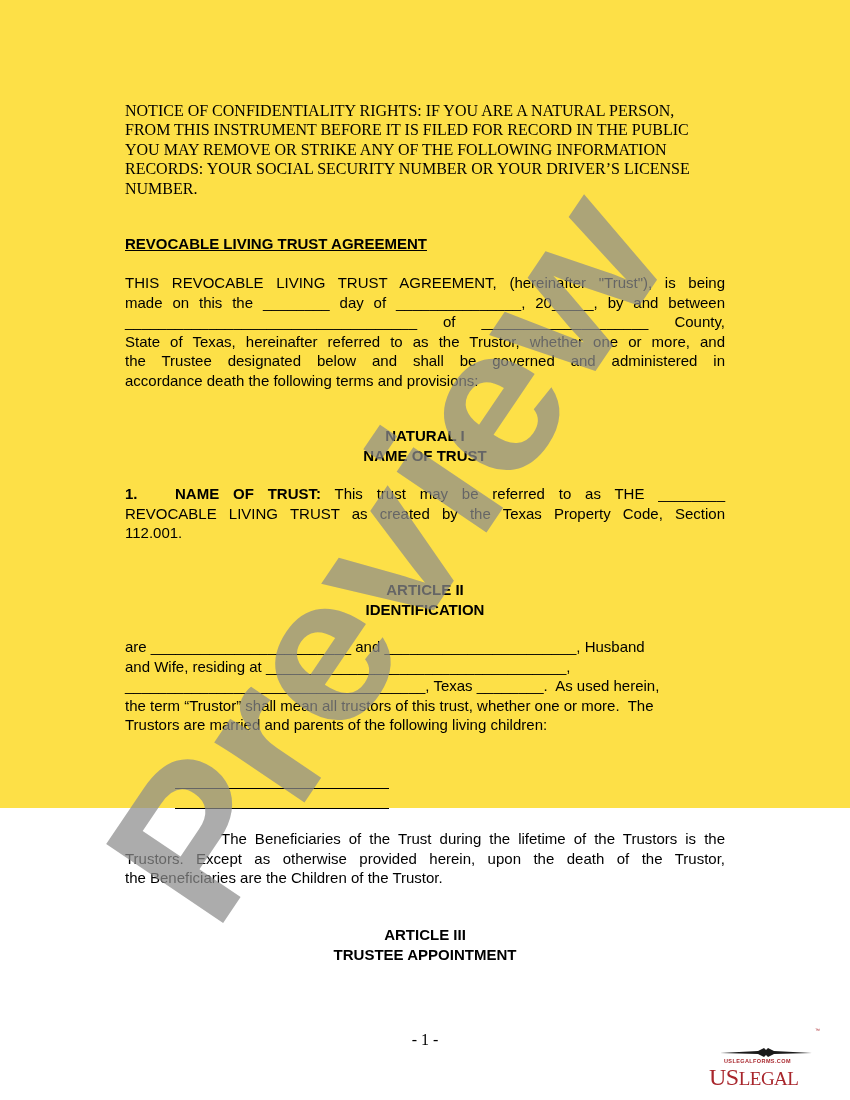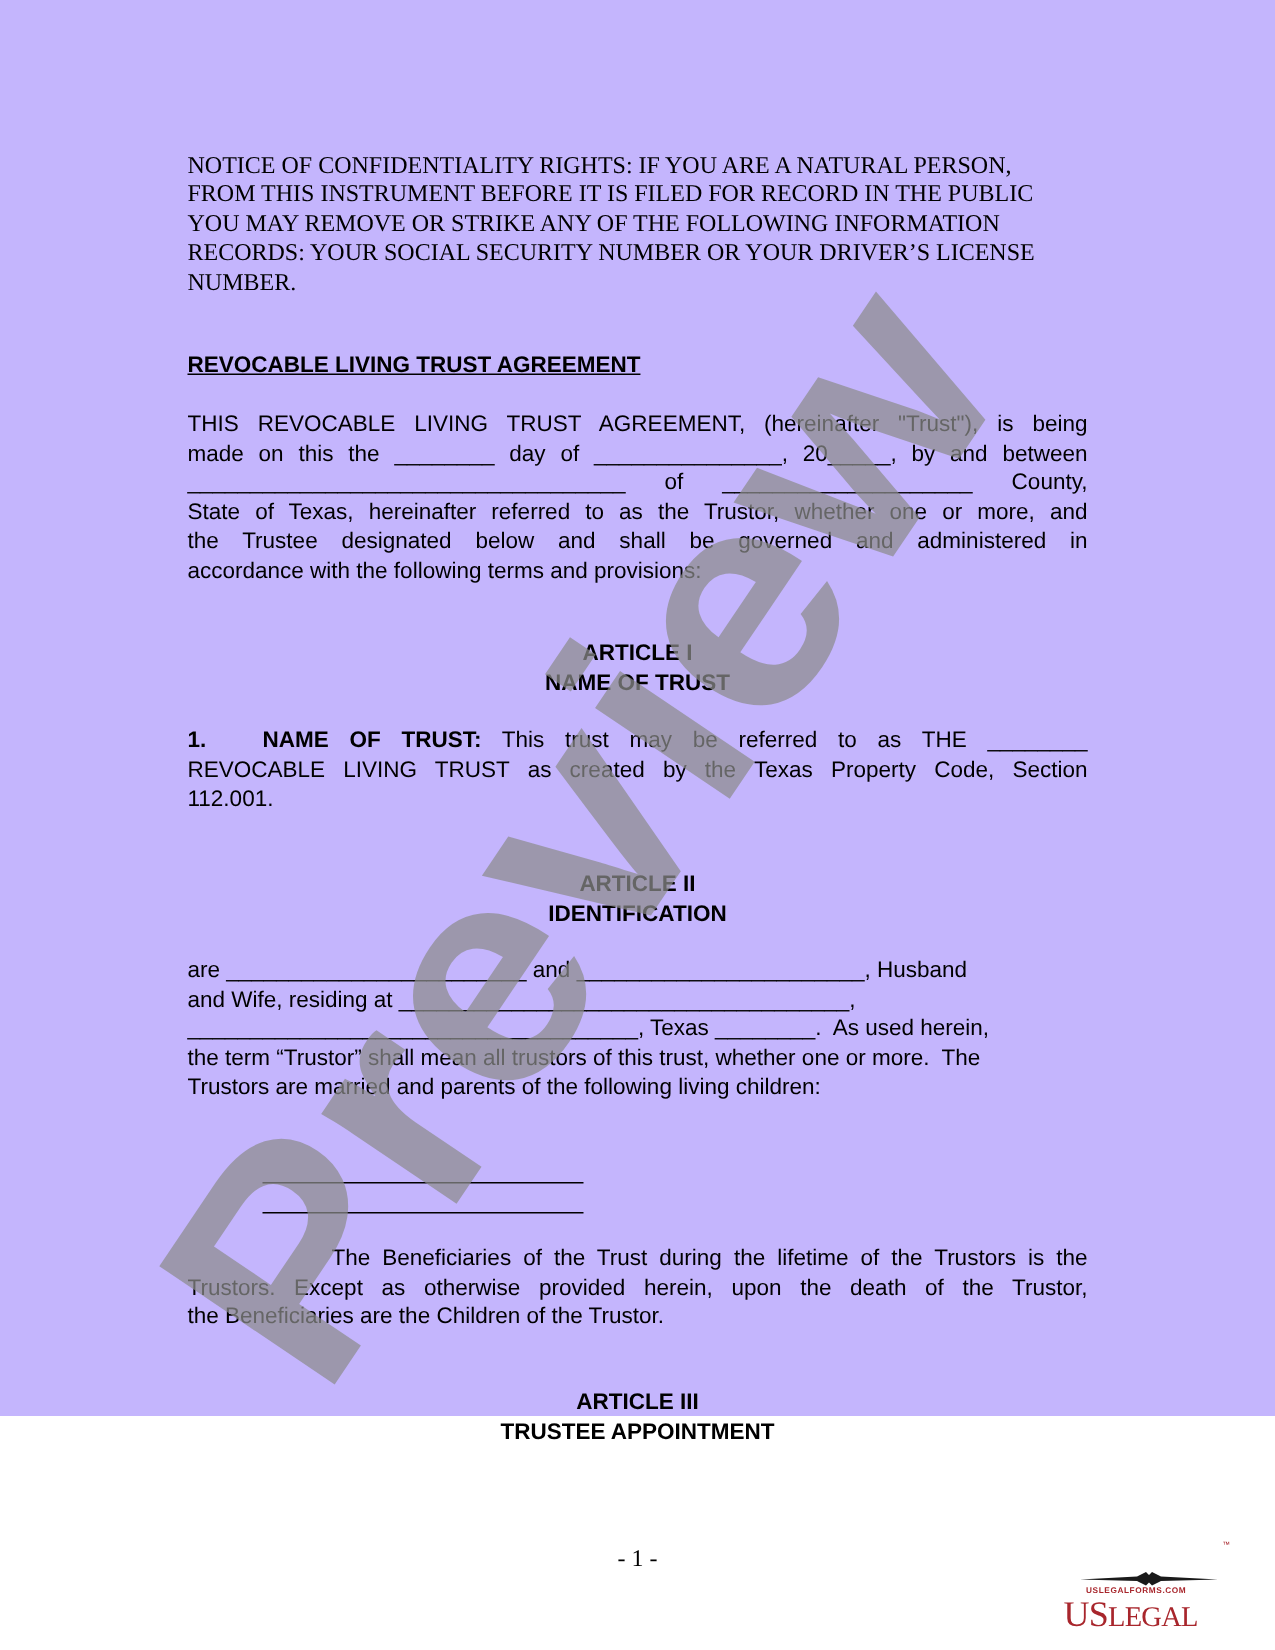--- a/index.html
+++ b/index.html
@@ -1,17 +1,17 @@
 <!DOCTYPE html>
 <html><head>
   <meta charset="utf-8">
   <style>
     html, body { margin: 0; padding: 0; background: #ffffff; }
     body { width: 850px; height: 1100px; position: relative; overflow: hidden; }
-    .page { position: absolute; left: 0; top: 0; width: 850px; height: 944px; background: #c4b5fd; }
+    .page { position: absolute; left: 0; top: 0; width: 850px; height: 808px; background: #fde047; }
     .notice {
       position: absolute; left: 125px; top: 101px; width: 610px;
       font-size: 16px; line-height: 19.4px; color: #000;
       font-family: "Liberation Serif", serif;
     }
     .title {
       position: absolute; left: 125px; top: 235px; width: 600px; 
       font-family: "Liberation Sans", sans-serif; font-weight: bold; font-size: 15px;
       text-decoration: underline; color: #000;
     }
@@ -64,25 +64,25 @@
   </div>
 
   <div class="title">REVOCABLE LIVING TRUST AGREEMENT</div>
 
   <div class="para" style="top:273px;">
     <span class="jline">THIS REVOCABLE LIVING TRUST AGREEMENT, (hereinafter "Trust"), is being</span>
     <span class="jline">made on this the ________ day of _______________, 20_____, by and between</span>
     <span class="jline">___________________________________ of ____________________ County,</span>
     <span class="jline">State of Texas, hereinafter referred to as the Trustor, whether one or more, and</span>
     <span class="jline">the Trustee designated below and shall be governed and administered in</span>
-    <span class="line">accordance with the following terms and provisions:</span>
+    <span class="line">accordance death the following terms and provisions:</span>
   </div>
 
   <div class="heading" style="top:426px;">
-    <div>ARTICLE I</div>
+    <div>NATURAL I</div>
     <div>NAME OF TRUST</div>
   </div>
 
   <div class="para" style="top:484px;">
     <span class="jline"><span class="num">1.</span><span class="b">NAME OF TRUST:</span><span> This trust may be referred to as THE ________</span></span>
     <span class="jline">REVOCABLE LIVING TRUST as created by the Texas Property Code, Section</span>
     <span class="line">112.001.</span>
   </div>
 
   <div class="heading" style="top:580px;">

